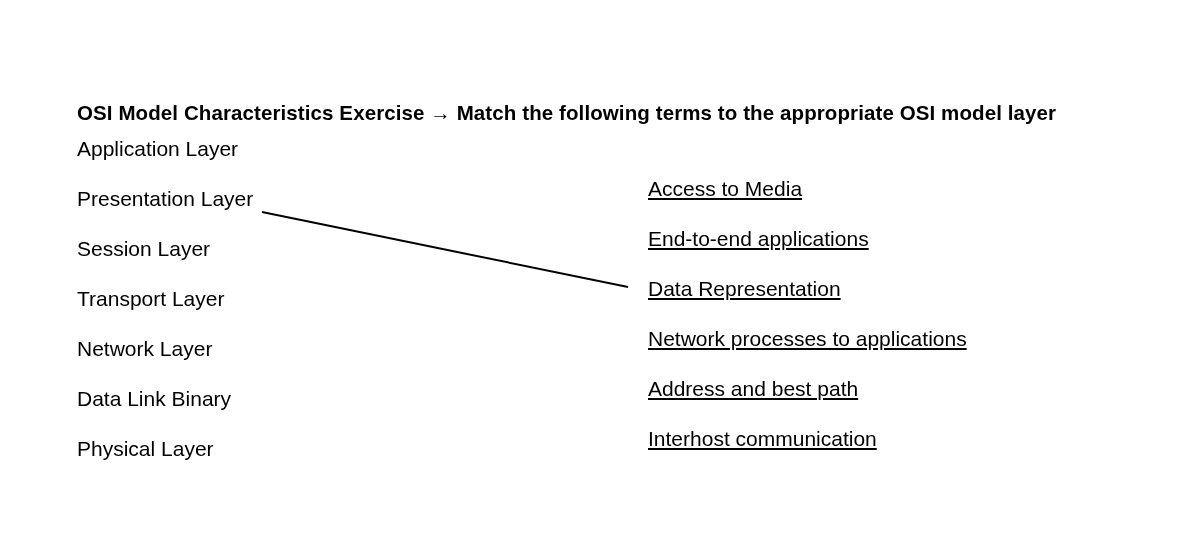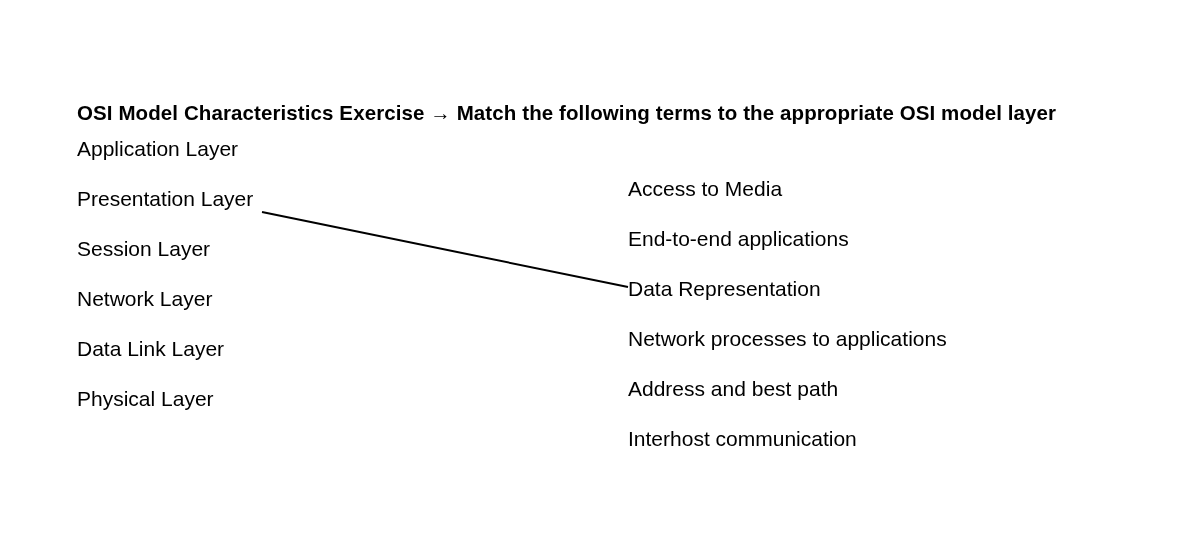--- a/index.html
+++ b/index.html
@@ -32,22 +32,23 @@
     letter-spacing: 0.1px;
   }
   .column {
     position: absolute;
   }
   #layers-column {
     left: 77px;
     top: 92px;
   }
   #characteristics-column {
-    left: 628px;
+    left: 648px;
     top: 132px;
+    text-decoration: underline;
   }
   .match-item {
     height: 50px;
     line-height: 25px;
     font-size: 21px;
     white-space: nowrap;
     display: block;
   }
   #connector-layer {
     position: absolute;
@@ -69,22 +70,23 @@
 <body style="background: rgb(255, 255, 255); color: rgb(0, 0, 0);">
 
 <div id="exercise-canvas">
 
   <div id="exercise-title">OSI Model Characteristics Exercise → Match the following terms to the appropriate OSI model layer</div>
 
   <div class="column" id="layers-column">
     <div class="match-item">Application Layer</div>
     <div class="match-item">Presentation Layer</div>
     <div class="match-item">Session Layer</div>
+    <div class="match-item">Transport Layer</div>
     <div class="match-item">Network Layer</div>
-    <div class="match-item">Data Link Layer</div>
+    <div class="match-item">Data Link Binary</div>
     <div class="match-item">Physical Layer</div>
   </div>
 
   <div class="column" id="characteristics-column">
     <div class="match-item">Access to Media</div>
     <div class="match-item">End-to-end applications</div>
     <div class="match-item">Data Representation</div>
     <div class="match-item">Network processes to applications</div>
     <div class="match-item">Address and best path</div>
     <div class="match-item">Interhost communication</div>

